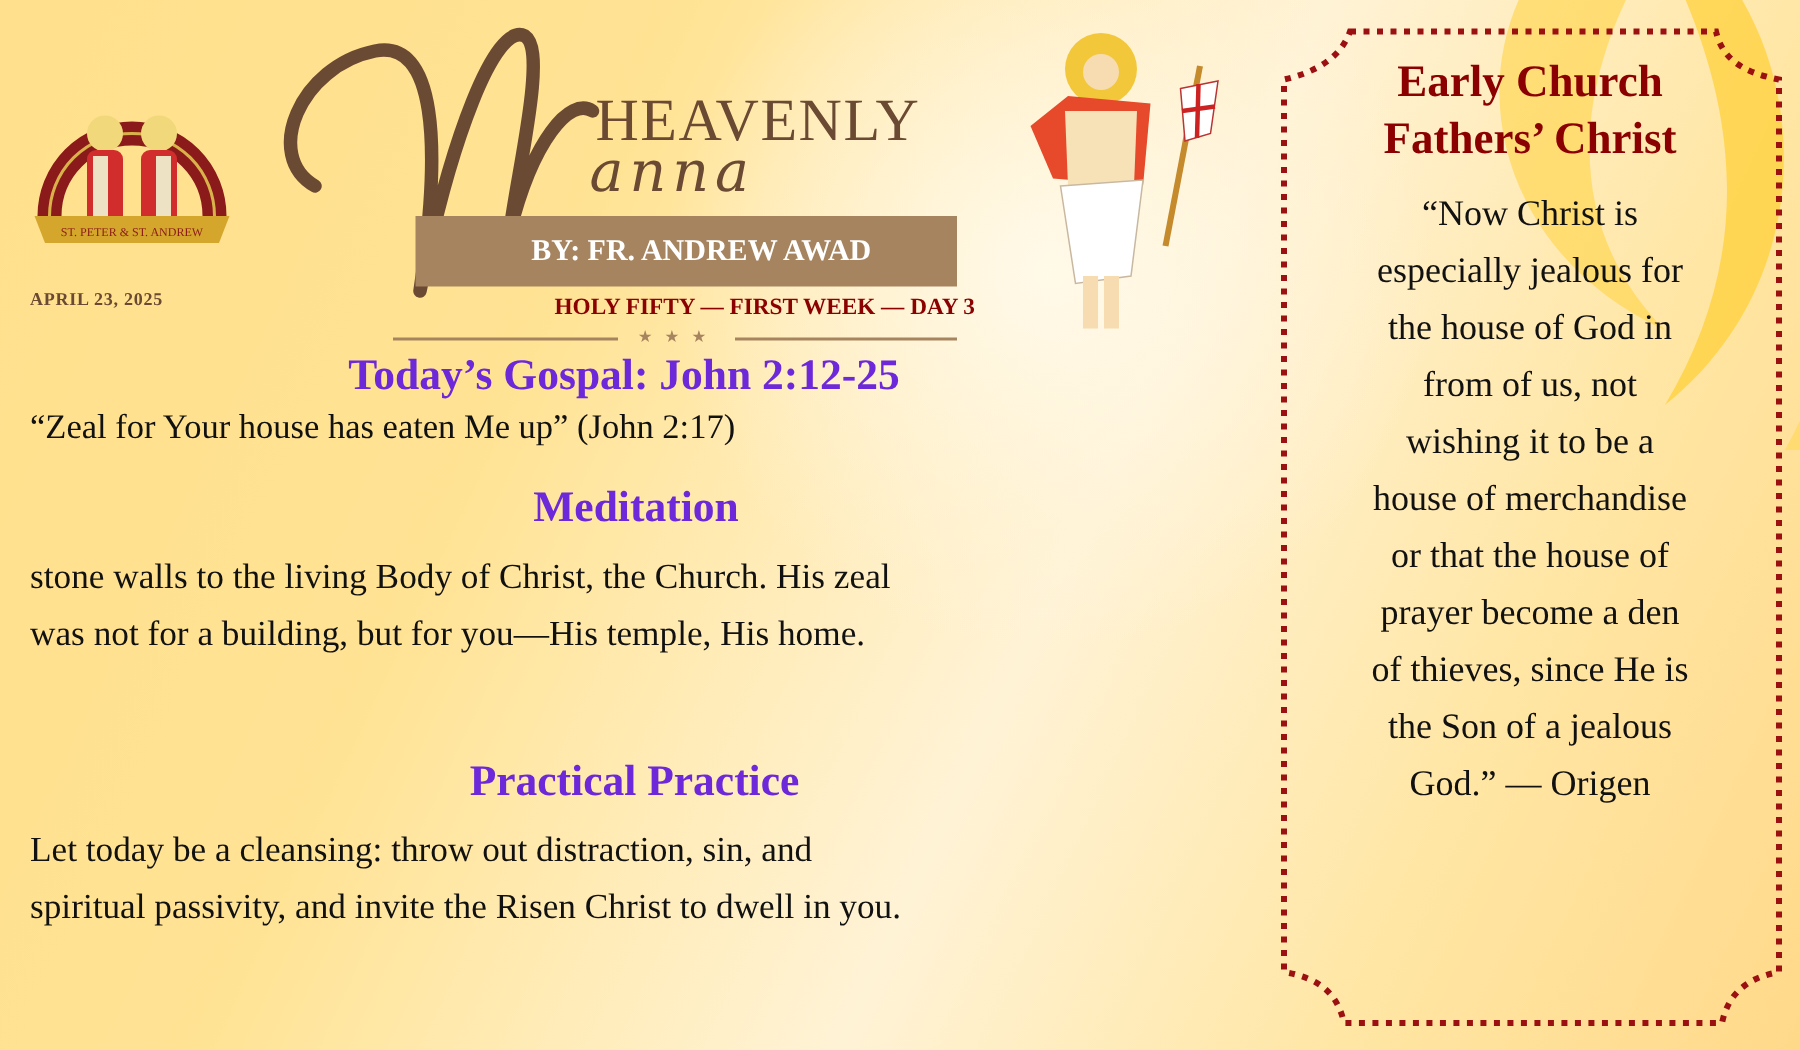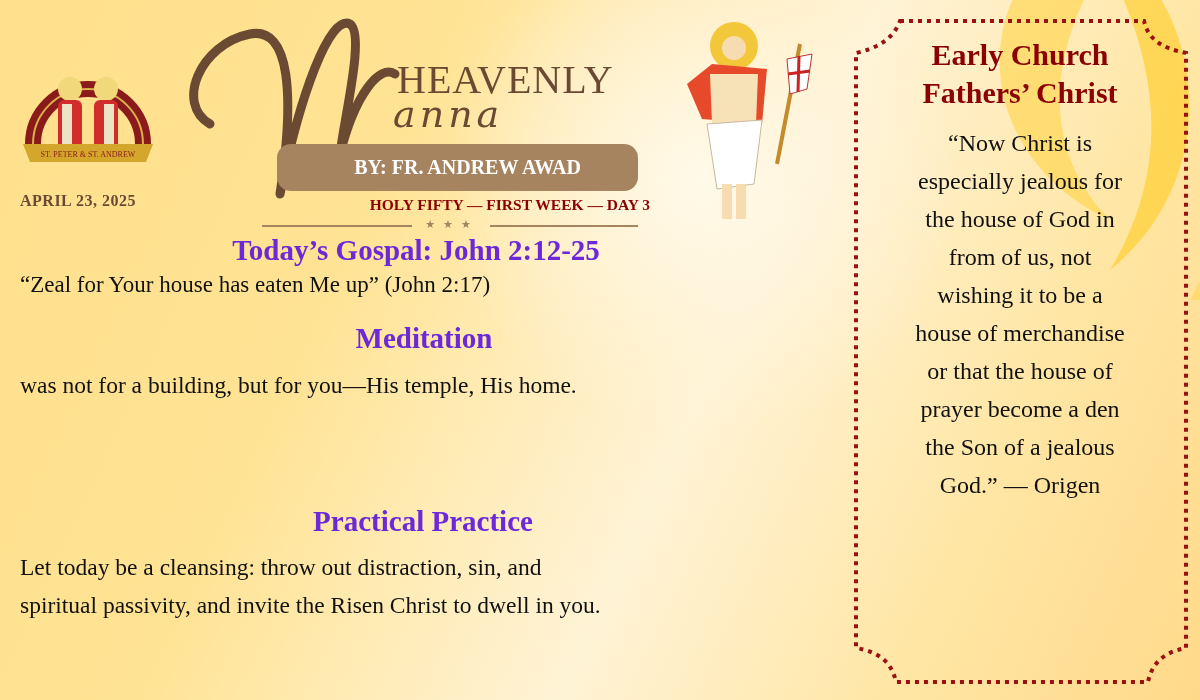--- a/index.html
+++ b/index.html
@@ -15,41 +15,41 @@
       background: radial-gradient(circle, rgba(255,250,235,0.95) 0%, rgba(255,245,220,0.5) 45%, rgba(255,240,200,0) 70%);
     }
     .flame {
       position: absolute; right: -40px; top: -30px; width: 330px; height: 340px;
     }
     
     .logo { position: absolute; left: 18px; top: 44px; width: 140px; height: 130px; }
     .date {
       position: absolute; left: 20px; top: 192px;
       font-family: "Liberation Serif", serif; font-weight: bold;
-      font-size: 16px; color: #6b4a33; letter-spacing: 0.5px;
+      font-size: 12px; color: #6b4a33; letter-spacing: 0.5px;
     }
     
     .script {
       position: absolute; left: 180px; top: 4px; width: 300px; height: 200px;
     }
     .heavenly {
       position: absolute; left: 397px; top: 56px;
       font-family: "Liberation Serif", serif; font-size: 40px; color: #6b4a33;
       letter-spacing: 1px;
     }
     .manna-text {
       position: absolute; left: 393px; top: 92px;
       font-family: "DejaVu Serif", serif; font-style: italic; font-size: 38px; color: #6b4a33;
       letter-spacing: 4px;
     }
     .byline {
       position: absolute; left: 277px; top: 144px; width: 361px; height: 47px;
       background: #a6845f; color: #fff;
       font-family: "Liberation Serif", serif; font-weight: bold; font-size: 20px;
-      display: flex; align-items: center; justify-content: center; padding-left: 20px; border-radius: 14px;
+      display: flex; align-items: center; justify-content: center; padding-left: 20px;
     }
     .series {
       position: absolute; left: 260px; top: 196px; width: 390px; text-align: right;
       font-family: "Liberation Serif", serif; font-weight: bold; font-size: 15.5px; color: #8b0000;
     }
     .divider { position: absolute; left: 262px; top: 218px; width: 376px; height: 16px; }
     .divider .line { position: absolute; top: 7px; height: 2px; background: #a6845f; }
     .divider .stars { position: absolute; left: 160px; top: 0; width: 60px; text-align: center; color: #a6845f; font-size: 11px; letter-spacing: 8px; }
     
     .christ { position: absolute; left: 672px; top: 14px; width: 150px; height: 220px; }
@@ -133,20 +133,21 @@
   <path d="M115 45 L 140 40 L 135 75 L 118 80 Z" fill="#fff" stroke="#b33" stroke-width="1"></path>
   <line x1="127" y1="42" x2="126" y2="78" stroke="#c22" stroke-width="3"></line>
   <line x1="116" y1="60" x2="138" y2="57" stroke="#c22" stroke-width="3"></line>
 </svg>
 
 <div class="h-red gospel-title">Today’s Gospal: John 2:12-25</div>
 <div class="verse">“Zeal for Your house has eaten Me up” (John 2:17)</div>
 
 <div class="h-red med-title">Meditation</div>
 <div class="body-text med-body">
+  <div>stone walls to the living Body of Christ, the Church. His zeal</div>
   <div>was not for a building, but for you—His temple, His home.</div>
 </div>
 
 <div class="h-red prac-title">Practical Practice</div>
 <div class="body-text prac-body">
   <div>Let today be a cleansing: throw out distraction, sin, and</div>
   <div>spiritual passivity, and invite the Risen Christ to dwell in you.</div>
 </div>
 
 <svg class="quote-frame" viewBox="0 0 340 668">
@@ -159,15 +160,16 @@
 </div>
 <div class="quote-body">
   <div>“Now Christ is</div>
   <div>especially jealous for</div>
   <div>the house of God in</div>
   <div>from of us, not</div>
   <div>wishing it to be a</div>
   <div>house of merchandise</div>
   <div>or that the house of</div>
   <div>prayer become a den</div>
+  <div>of thieves, since He is</div>
   <div>the Son of a jealous</div>
   <div>God.” — Origen</div>
 </div>
 
 </body></html>

